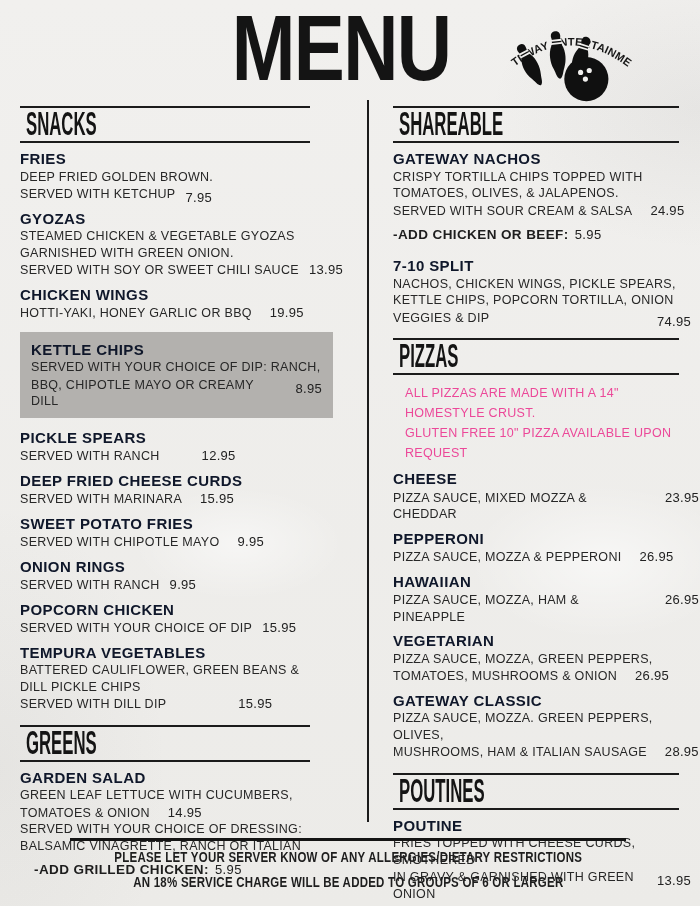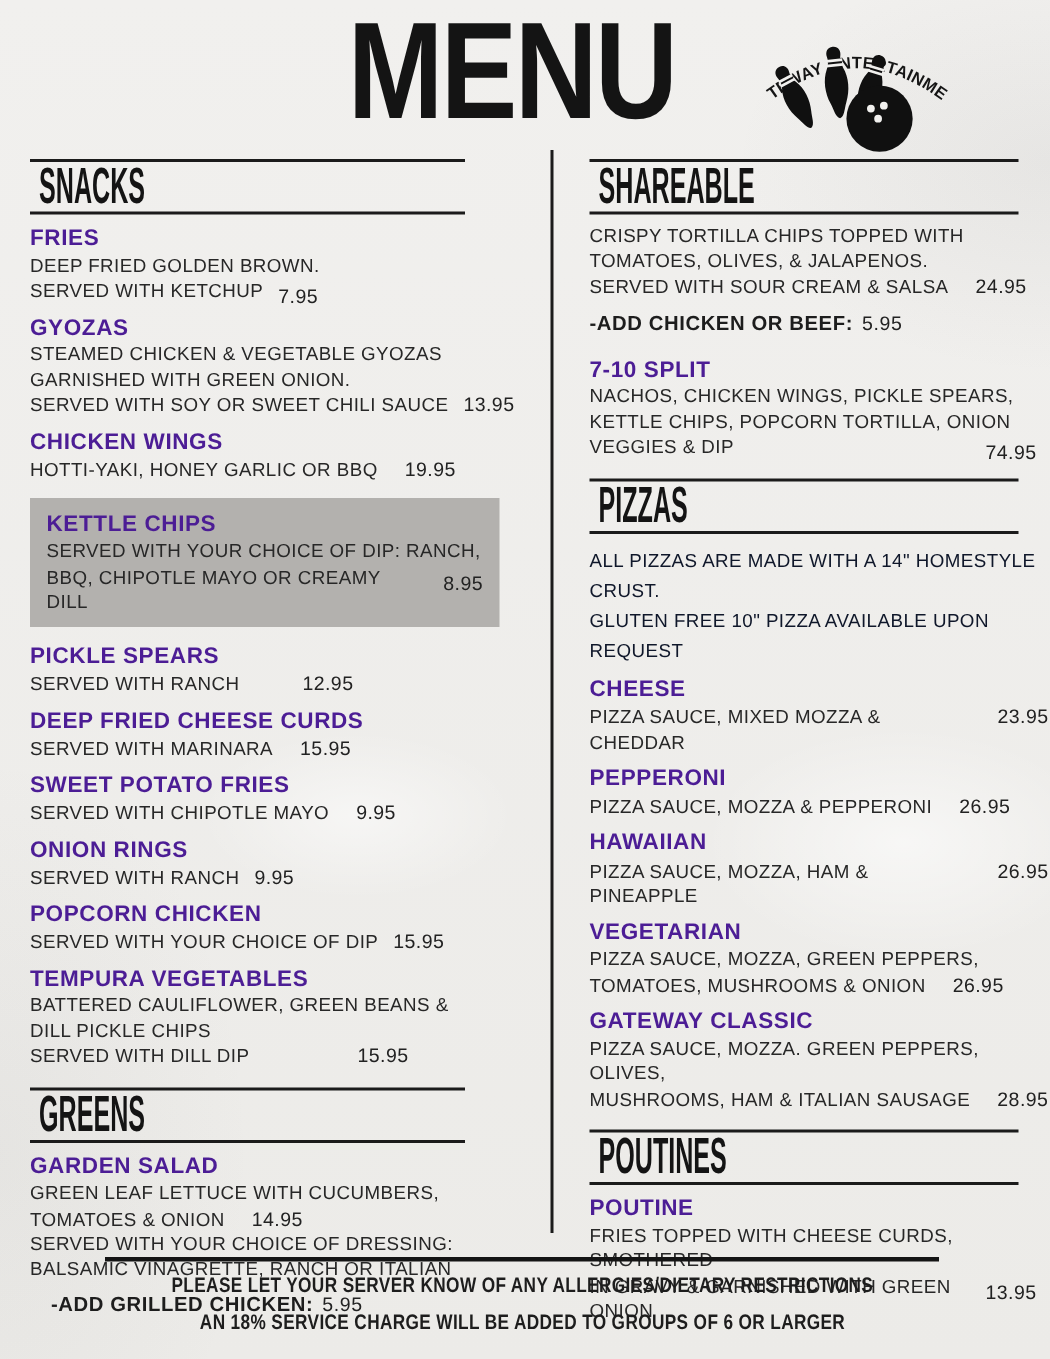--- a/index.html
+++ b/index.html
@@ -33,36 +33,36 @@
   .rule.top{margin-top:6px;}
   .left .rule{width:290px;}
   .right .rule{width:286px;}
   .section-head{height:31px;display:flex;align-items:center;margin:1px 0 1px 6px;}
   .section-title{
     font-size:27px;font-weight:bold;line-height:1;white-space:nowrap;
     transform:scale(0.62,1.26);transform-origin:left center;color:#141414;
     letter-spacing:0;
   }
   .item{margin:6px 0 5px;}
-  .item-name{font-size:15px;font-weight:bold;letter-spacing:0.4px;line-height:1.3;color:#4c1d95;}
+  .item-name{font-size:15px;font-weight:bold;letter-spacing:0.4px;line-height:1.3;color:#0f172a;}
   .line{font-size:12.5px;letter-spacing:0.3px;line-height:1.32;color:#272727;display:flex;align-items:baseline;}
   .price{font-size:13px;color:#222;white-space:nowrap;}
   .gap-s{margin-left:10px;text-align:right;}
   .gap-m{margin-left:18px;}
   .gap-l{margin-left:42px;}
   .gap-xl{margin-left:72px;}
   .price-right{margin-left:auto;margin-right:8px;}
   .drop{position:relative;top:4px;}
   .hl-box{background:#b3b1ae;padding:8px 11px;margin:10px 0 10px;box-sizing:border-box;}
   .left .hl-box{width:313px;margin-left:0;}
   .addon{font-size:13.5px;font-weight:bold;letter-spacing:0.4px;margin:8px 0 4px;color:#1d1d1d;}
   .addon .price{font-weight:normal;margin-left:6px;}
   .indent{margin-left:14px;}
   .sp{margin-top:14px;}
-  .pizza-note{font-size:12.5px;letter-spacing:0.3px;line-height:1.6;margin:8px 0 6px;color:#0f172a;}
+  .pizza-note{font-size:12.5px;letter-spacing:0.3px;line-height:1.6;margin:8px 12px 6px;color:#ec4899;}
   .section{margin-bottom:6px;}
   .section.later{margin-top:12px;}
   .footer{position:absolute;left:0;right:4px;top:838px;}
   .footer-rule{width:556px;margin:0 auto;height:2.5px;background:#141414;}
   .footer-line{text-align:center;margin-top:7px;}
   .footer-line span{
     display:inline-block;font-size:14px;font-weight:bold;letter-spacing:0.3px;
     transform:scaleX(0.82);transform-origin:center;color:#1d1d1d;white-space:nowrap;
   }
 </style>
@@ -252,20 +252,21 @@
   <div class="col right">
 
     <div class="section">
       <div class="rule top"></div>
       <div class="section-head">
           <span class="section-title">SHAREABLE</span>
         </div>
       <div class="rule"></div>
 
       <div class="item">
+        <div class="item-name">GATEWAY NACHOS</div>
         <div class="line">
             <span>CRISPY TORTILLA CHIPS TOPPED WITH</span>
           </div>
         <div class="line">
             <span>TOMATOES, OLIVES, &amp; JALAPENOS.</span>
           </div>
         <div class="line">
             <span>SERVED WITH SOUR CREAM &amp; SALSA</span>
             <span class="price gap-m">24.95</span>
           </div>

